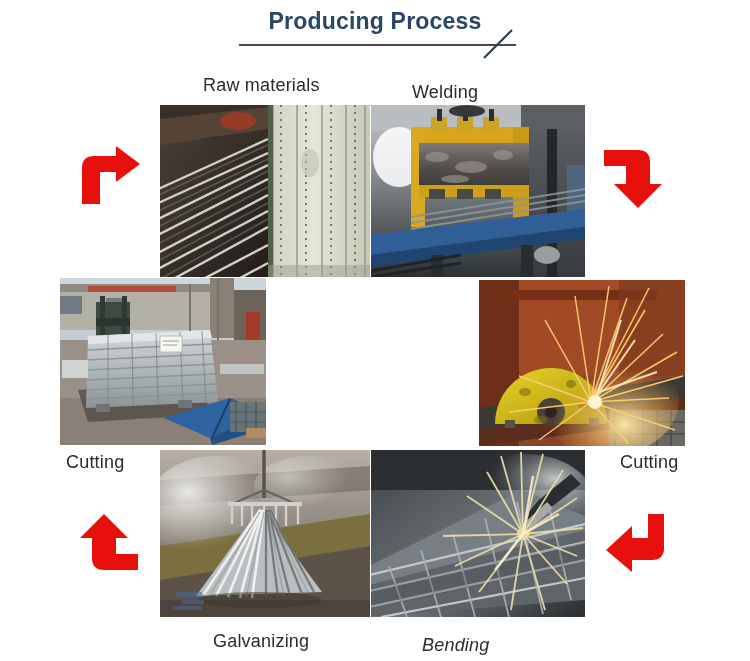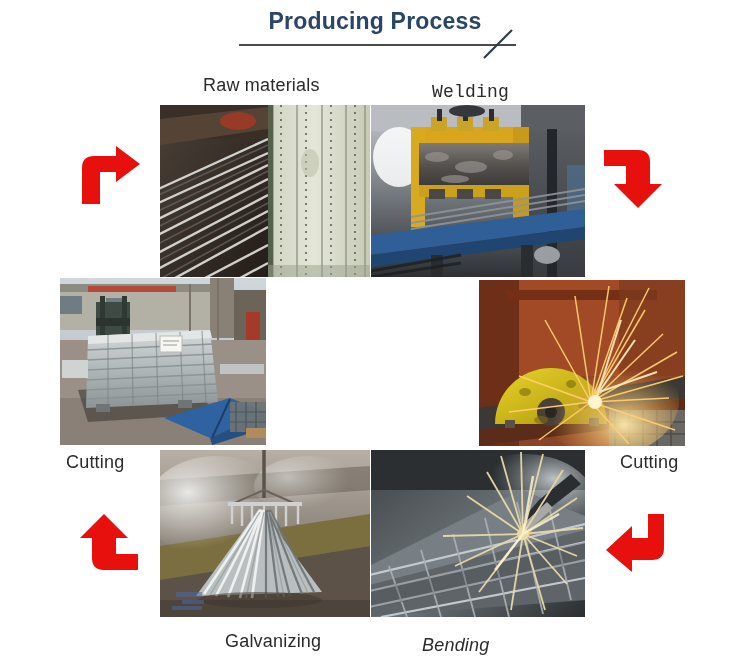--- a/index.html
+++ b/index.html
@@ -56,24 +56,24 @@
   
   .stage-label {
     position: absolute;
     font-size: 18px;
     color: #2b2b2b;
     font-family: "Liberation Sans", sans-serif;
     white-space: nowrap;
     letter-spacing: 0.2px;
   }
   #label-raw       { left: 203px; top: 75px; }
-  #label-welding   { left: 432px; top: 82px; font-family: Liberation Mono, monospace; }
+  #label-welding   { left: 412px; top: 82px; }
   #label-packing   { left: 66px;  top: 452px; }
   #label-cutting   { left: 620px; top: 452px; }
-  #label-galvanizing { left: 213px; top: 631px; margin-left: 12px; }
+  #label-galvanizing { left: 213px; top: 631px; }
   #label-bending   { left: 422px; top: 635px; font-style: italic; }
 
   
   .photo {
     position: absolute;
     overflow: hidden;
     background: #7d7d7d;
   }
   .photo .scene { position: absolute; inset: 0; }
 

